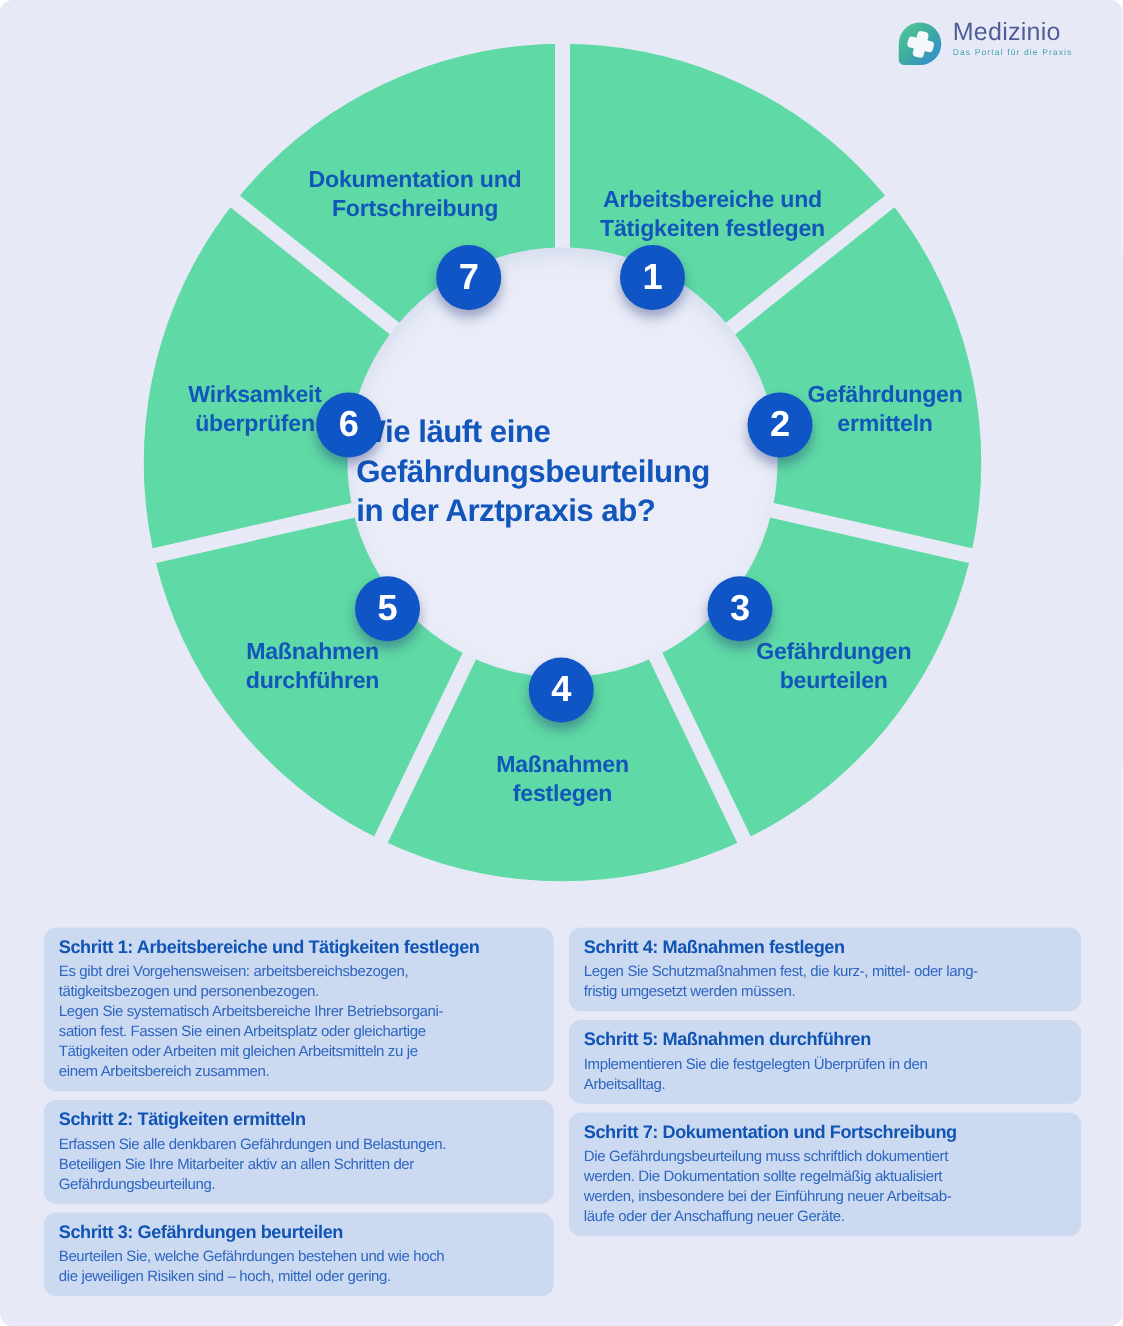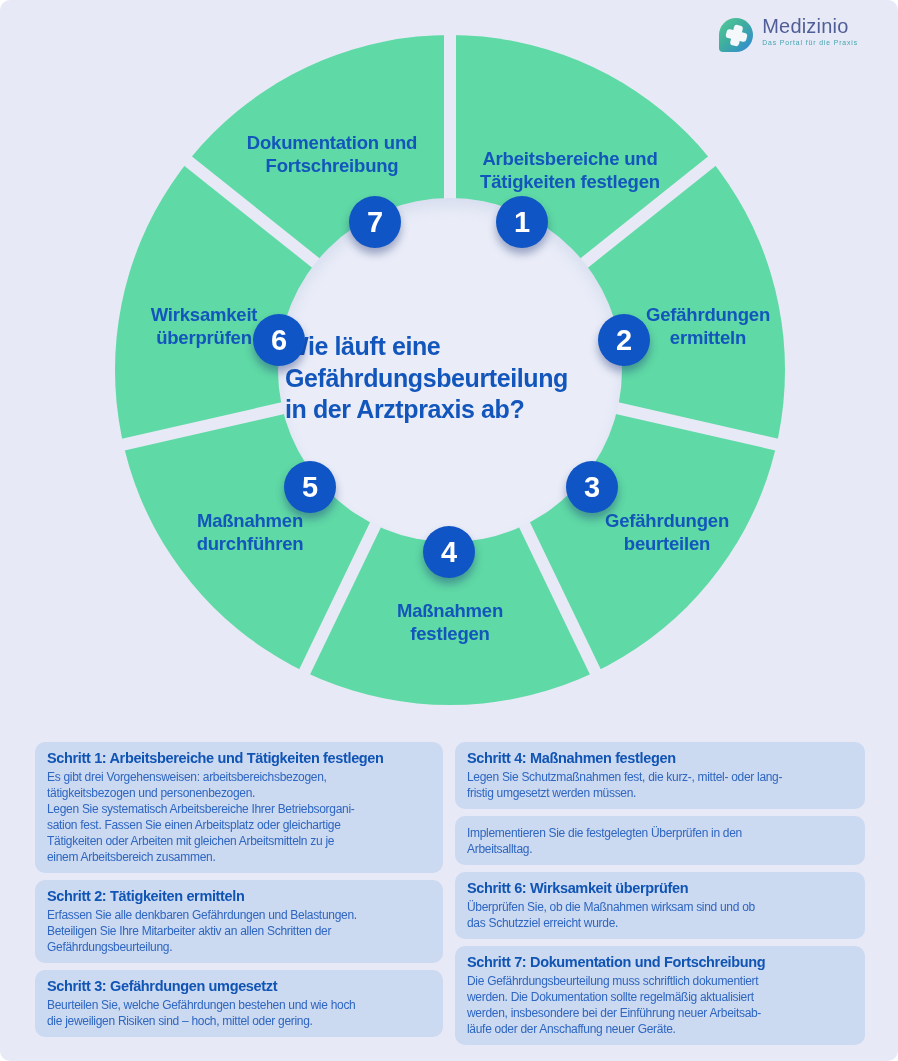--- a/index.html
+++ b/index.html
@@ -151,40 +151,36 @@
 Tätigkeiten oder Arbeiten mit gleichen Arbeitsmitteln zu je
 einem Arbeitsbereich zusammen.</div>
     </div>
     <div class="box">
       <div class="box-title">Schritt 2: Tätigkeiten ermitteln</div>
       <div class="box-body">Erfassen Sie alle denkbaren Gefährdungen und Belastungen.
 Beteiligen Sie Ihre Mitarbeiter aktiv an allen Schritten der
 Gefährdungsbeurteilung.</div>
     </div>
     <div class="box">
-      <div class="box-title">Schritt 3: Gefährdungen umgesetzt</div>
+      <div class="box-title">Schritt 3: Gefährdungen beurteilen</div>
       <div class="box-body">Beurteilen Sie, welche Gefährdungen bestehen und wie hoch
 die jeweiligen Risiken sind – hoch, mittel oder gering.</div>
     </div>
   </div>
 
   <div class="col col-right">
     <div class="box">
       <div class="box-title">Schritt 4: Maßnahmen festlegen</div>
       <div class="box-body">Legen Sie Schutzmaßnahmen fest, die kurz-, mittel- oder lang-
 fristig umgesetzt werden müssen.</div>
     </div>
     <div class="box">
+      <div class="box-title">Schritt 5: Maßnahmen durchführen</div>
       <div class="box-body">Implementieren Sie die festgelegten Überprüfen in den
 Arbeitsalltag.</div>
-    </div>
-    <div class="box">
-      <div class="box-title">Schritt 6: Wirksamkeit überprüfen</div>
-      <div class="box-body">Überprüfen Sie, ob die Maßnahmen wirksam sind und ob
-das Schutzziel erreicht wurde.</div>
     </div>
     <div class="box">
       <div class="box-title">Schritt 7: Dokumentation und Fortschreibung</div>
       <div class="box-body">Die Gefährdungsbeurteilung muss schriftlich dokumentiert
 werden. Die Dokumentation sollte regelmäßig aktualisiert
 werden, insbesondere bei der Einführung neuer Arbeitsab-
 läufe oder der Anschaffung neuer Geräte.</div>
     </div>
   </div>
 

